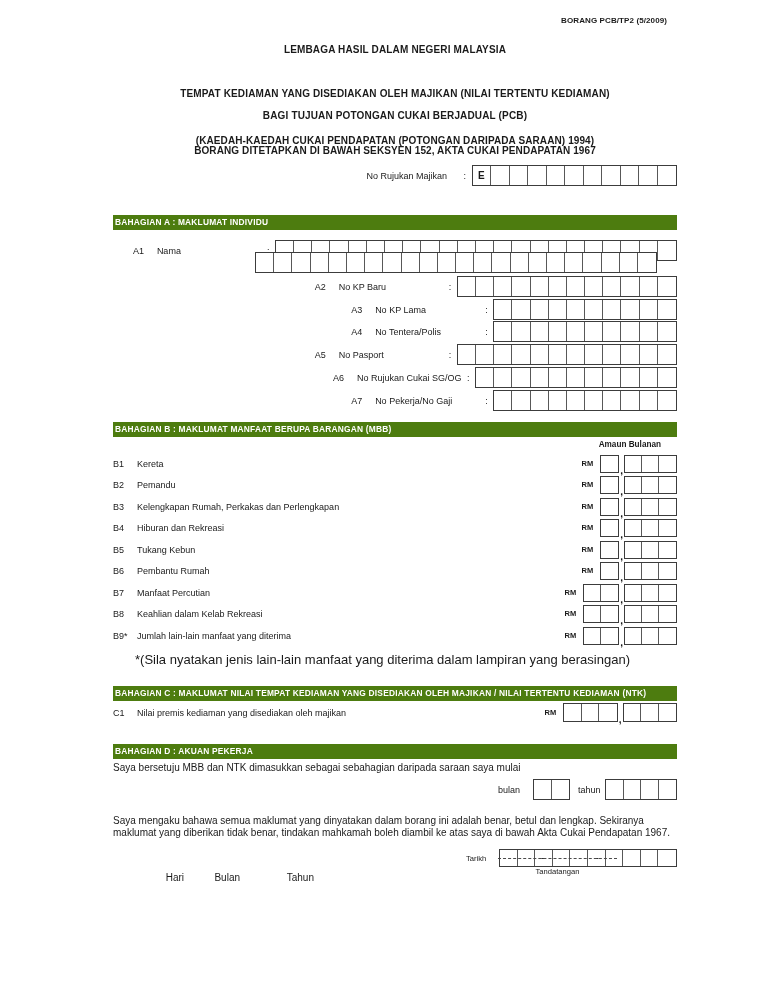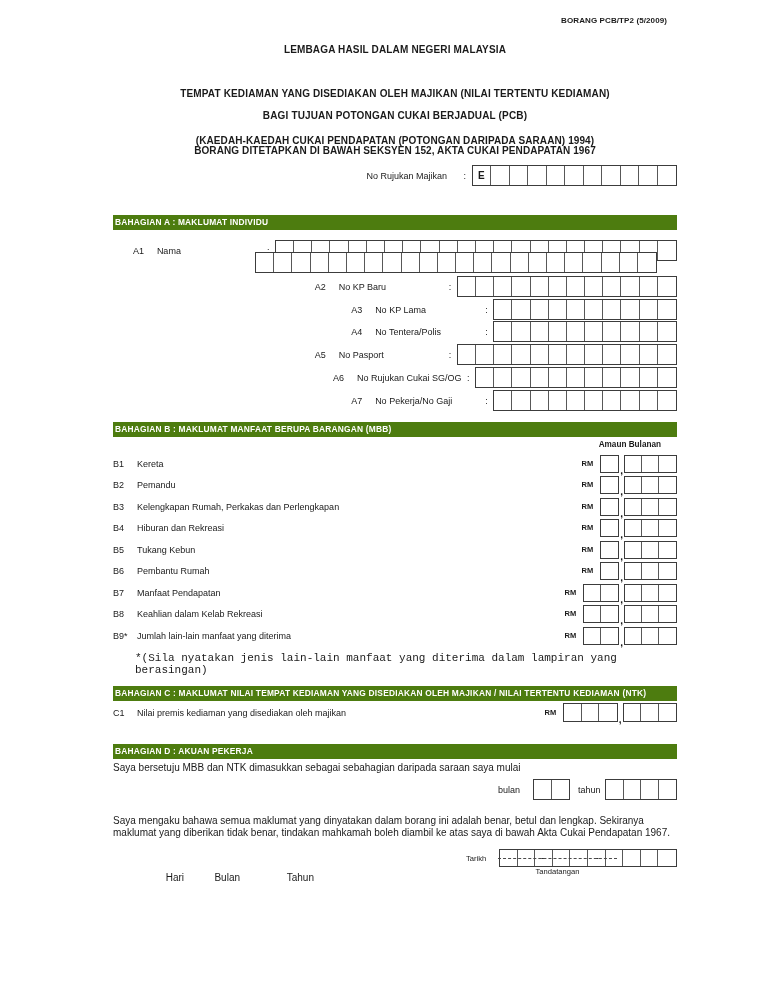--- a/index.html
+++ b/index.html
@@ -43,21 +43,21 @@
   .sz-d   .c { width:17.5px; height:19px; }
   .sz-dt  .c { width:17.6px; height:16px; font-size:9px; }
 
   .brow { position:absolute; left:0; width:564px; display:flex; align-items:center; height:17px; }
   .blabel { font-size:9px; flex:none; }
   .rmgrp { margin-left:auto; display:flex; align-items:center; }
   .rm { font-size:7.5px; font-weight:bold; margin-right:7px; }
   .comma { font-size:10px; font-weight:bold; line-height:9px; align-self:flex-end; margin:0 1px -2px 1px; }
 
   .amt-hdr { position:absolute; right:16px; font-size:8.2px; font-weight:bold; }
-  .footnote { position:absolute; left:22px; font-size:11px;font-family:Liberation Mono, monospace; }
+  .footnote { position:absolute; left:22px; font-size:13px; }
   .para { position:absolute; left:0; width:564px; font-size:10px; line-height:11.5px; }
 
   .small-lbl { position:absolute; font-size:10px; text-align:right; width:34px; }
   .sig-line { position:absolute; left:385px; top:858px; width:119px; border-top:1px dashed #4a4a4a; }
   .sig-lbl  { position:absolute; left:385px; top:867px; width:119px; text-align:center; font-size:7.6px; }
 </style>
 </head>
 <body>
 
 <div class="page">
@@ -358,21 +358,21 @@
         <div class="bg sz-rm">
             <div class="c"></div>
             <div class="c"></div>
             <div class="c"></div>
           </div>
       </div>
     </div>
 
     <div class="brow" style="top:584px">
       <span class="code">B7</span>
-      <span class="blabel">Manfaat Pendapatan</span>
+      <span class="blabel">Manfaat Percutian</span>
       <div class="rmgrp">
         <span class="rm">RM</span>
         <div class="bg sz-rm">
             <div class="c"></div>
             <div class="c"></div>
           </div>
         <span class="comma">,</span>
         <div class="bg sz-rm">
             <div class="c"></div>
             <div class="c"></div>

